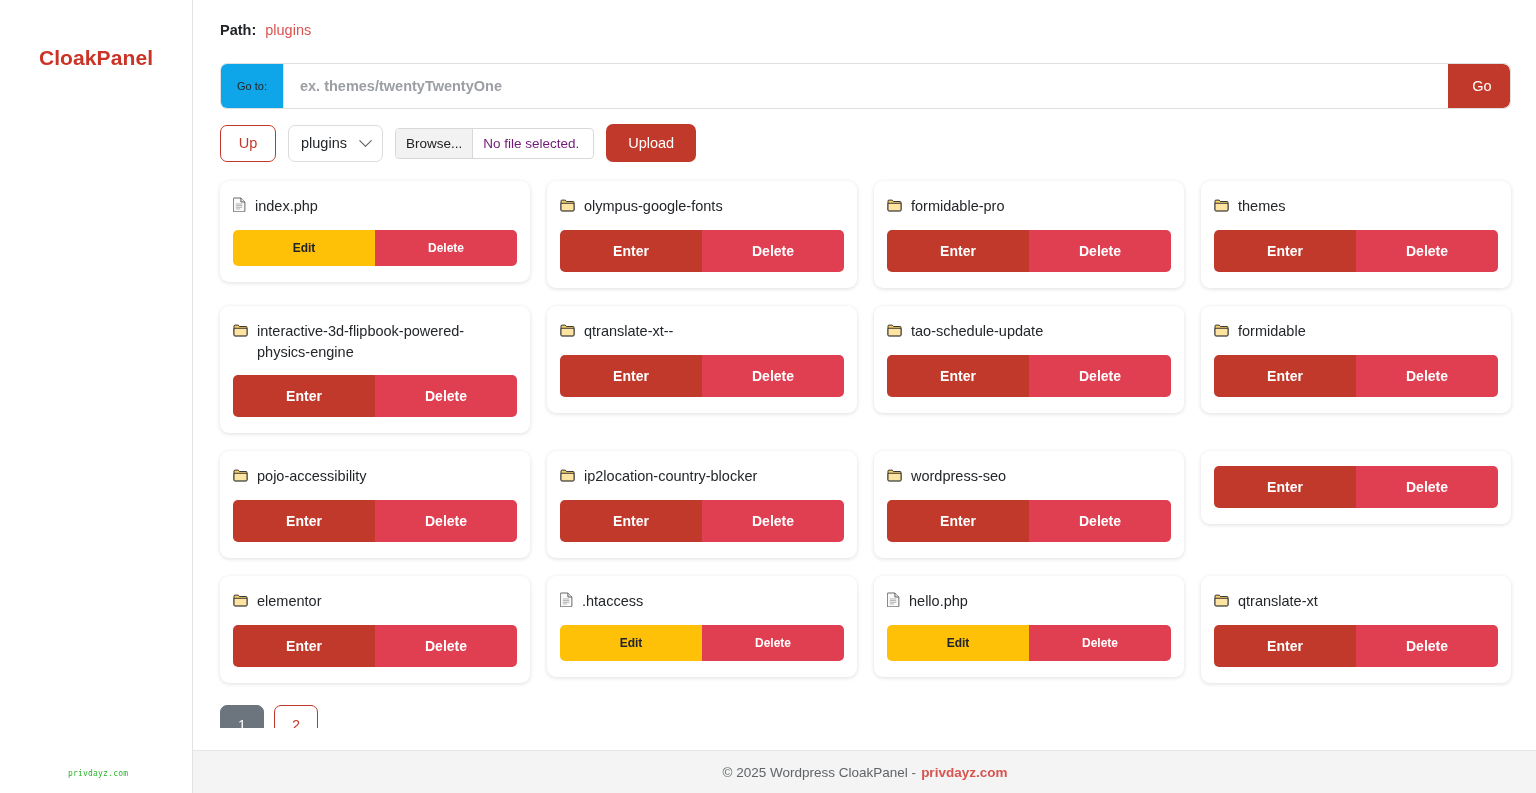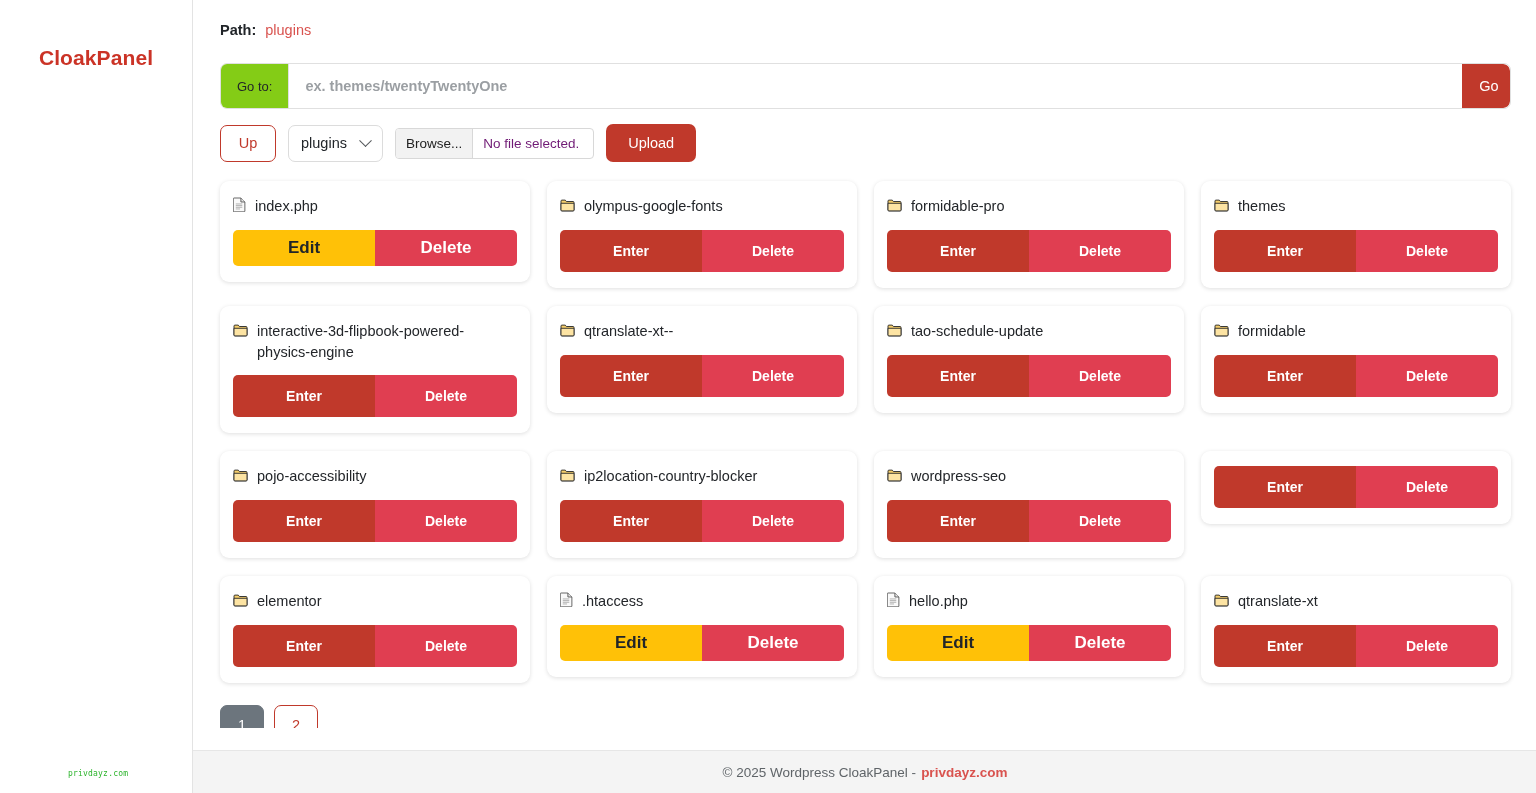--- a/index.html
+++ b/index.html
@@ -93,42 +93,42 @@
     display: flex;
     width: 1291px;
     height: 46px;
     border: 1px solid #e0e0e0;
     border-radius: 7px;
     overflow: hidden;
     background: #ffffff;
     margin-bottom: 15px;
   }
   .goto-label {
-    background: #84cc16;
+    background: #0ea5e9;
     border-right: 1px solid #e0e0e0;
     display: flex; align-items: center;
     padding: 0 16px;
-    font-size: 13px;
+    font-size: 11px;
     color: #232629;
     white-space: nowrap;
   }
   .goto-input {
     flex: 1;
     border: 0;
     outline: none;
     font-size: 14.5px;
     padding: 0 16px;
     color: #212529;
     font-family: "Liberation Sans", sans-serif;
     background: #ffffff;
     font-weight: bold;
   }
   .goto-input::placeholder { color: #9b9fa3; }
   .goto-go {
-    width: 48px;
+    width: 62px;
     border: 0;
     background: #c0392b;
     color: #ffffff;
     font-size: 14.5px;
     cursor: pointer;
     font-family: "Liberation Sans", sans-serif;
     border-radius: 0 7px 7px 0;
     padding-left: 12px;
   }
 
@@ -233,21 +233,21 @@
     display: flex;
     width: 100%;
     border-radius: 5px;
     overflow: hidden;
     height: 36px;
   }
   .act {
     flex: 1 1 50%;
     border: 0;
     color: #ffffff;
-    font-size: 17px;
+    font-size: 12px;
     font-weight: bold;
     cursor: pointer;
     font-family: "Liberation Sans", sans-serif;
     display: flex; align-items: center; justify-content: center;
   }
   .act-enter { background: #c0392b; }
   .act-edit  { background: #ffc107; color: #212529; }
   .act-del   { background: #e03e51; }
 
   .card.is-folder .actions { height: 42px; }

